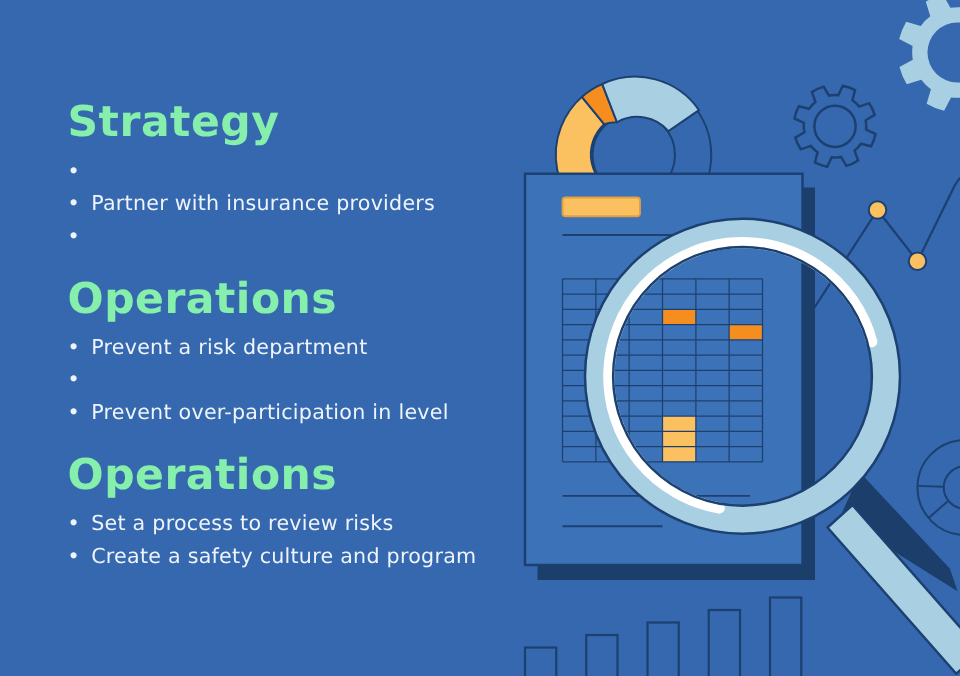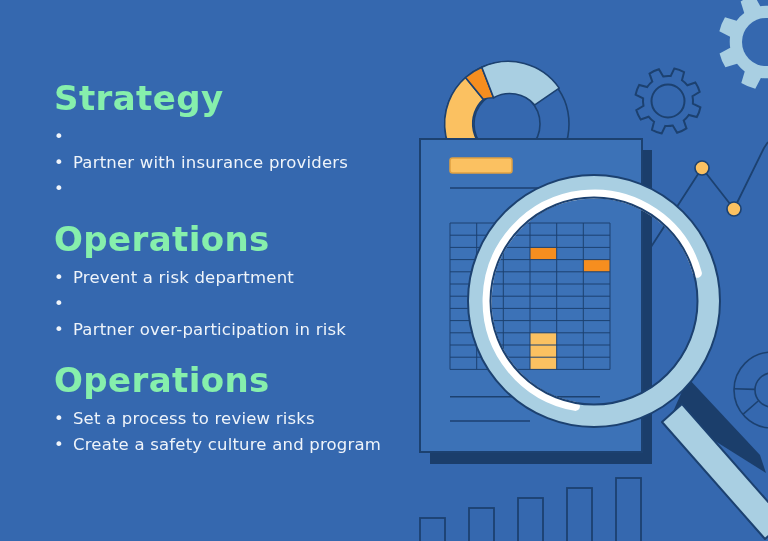--- a/index.html
+++ b/index.html
@@ -121,21 +121,21 @@
     <h2>Operations</h2>
     <div class="bullet-line">
       <span class="bullet-dot">•</span>
       <span>Prevent a risk department</span>
     </div>
     <div class="bullet-line">
       <span class="bullet-dot">•</span>
     </div>
     <div class="bullet-line">
       <span class="bullet-dot">•</span>
-      <span>Partner over-participation in risk</span>
+      <span>Prevent over-participation in level</span>
     </div>
   </div>
 
   <div class="section">
     <h2>Operations</h2>
     <div class="bullet-line">
       <span class="bullet-dot">•</span>
       <span>Set a process to review risks</span>
     </div>
     <div class="bullet-line">

